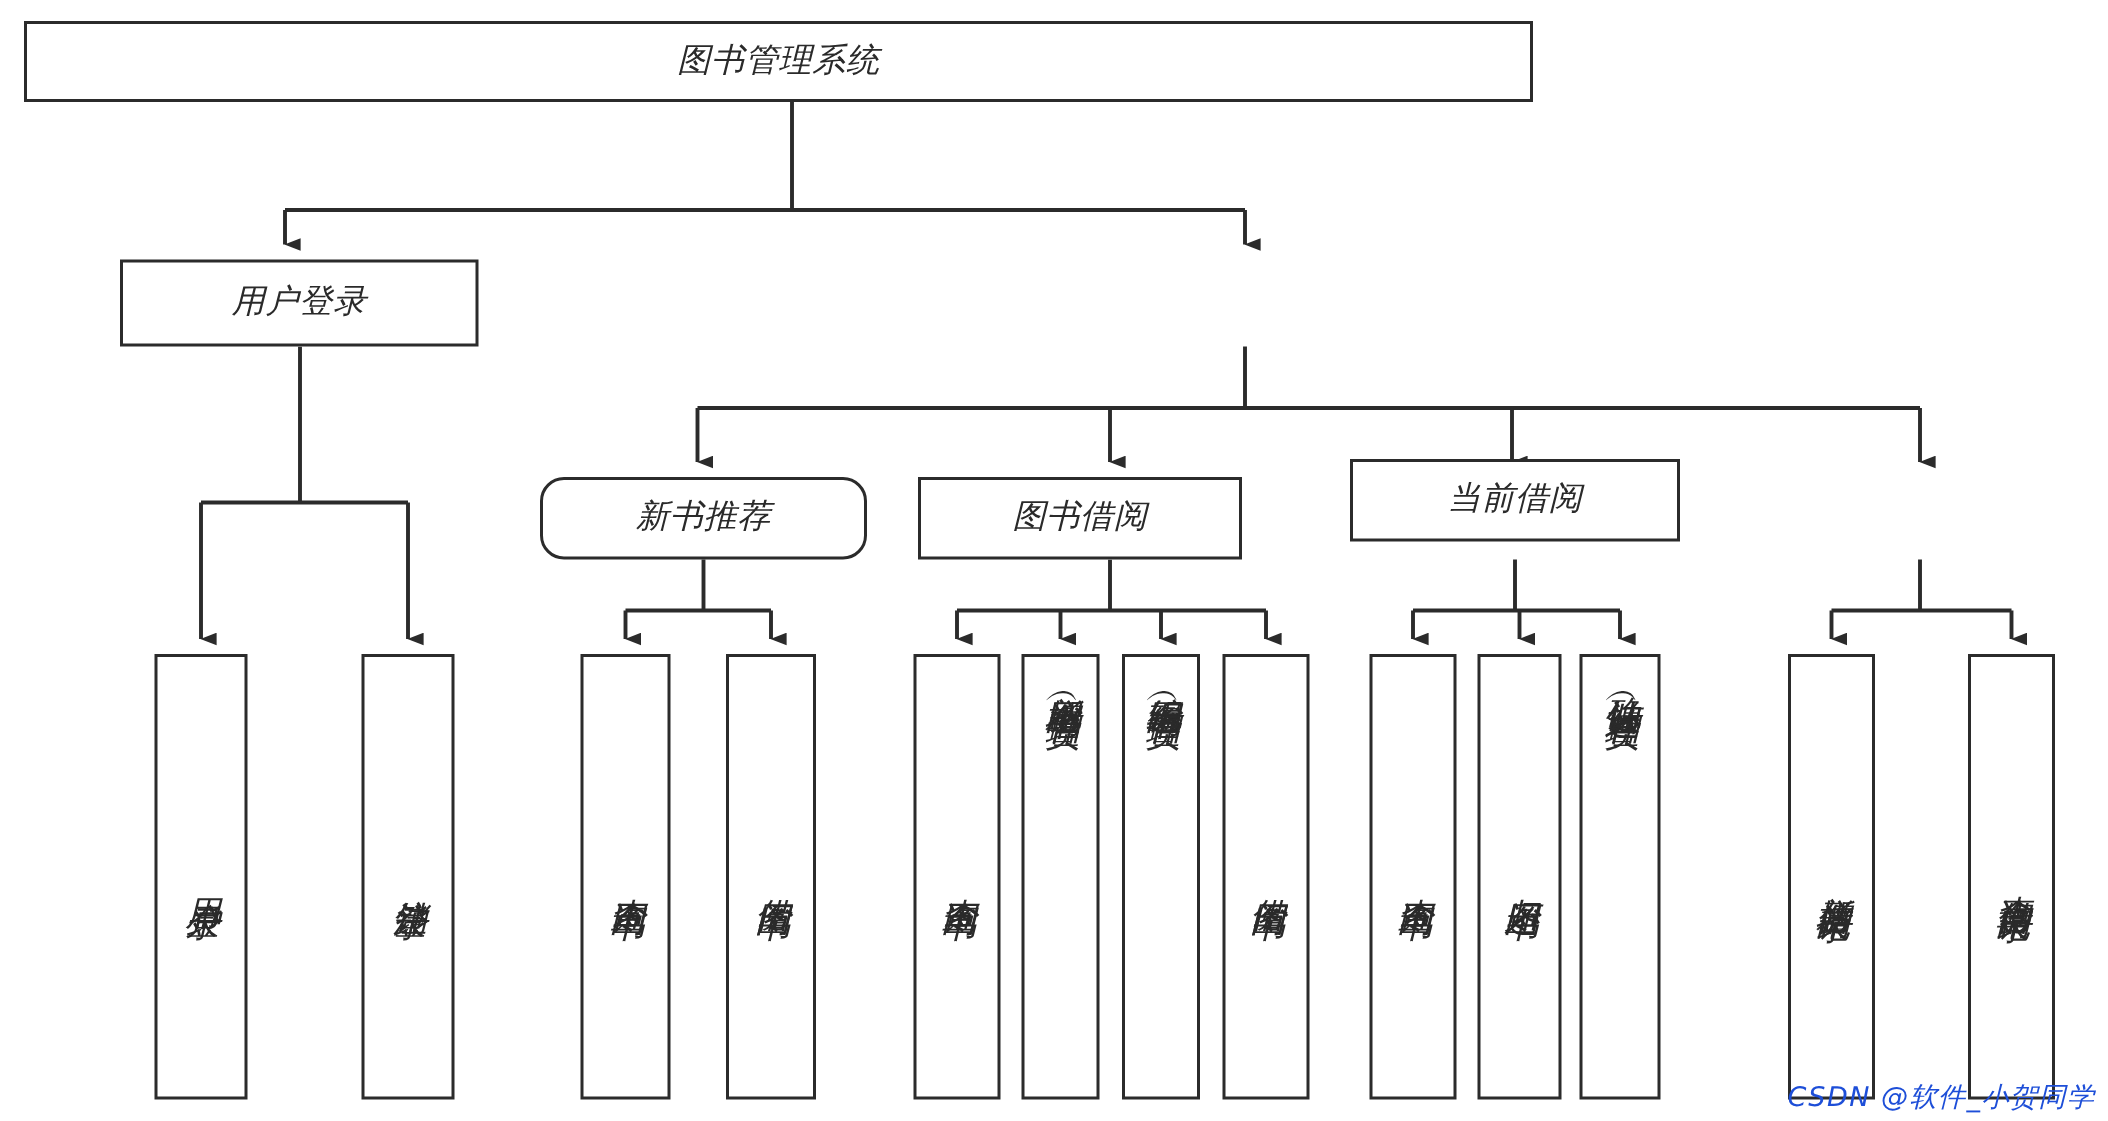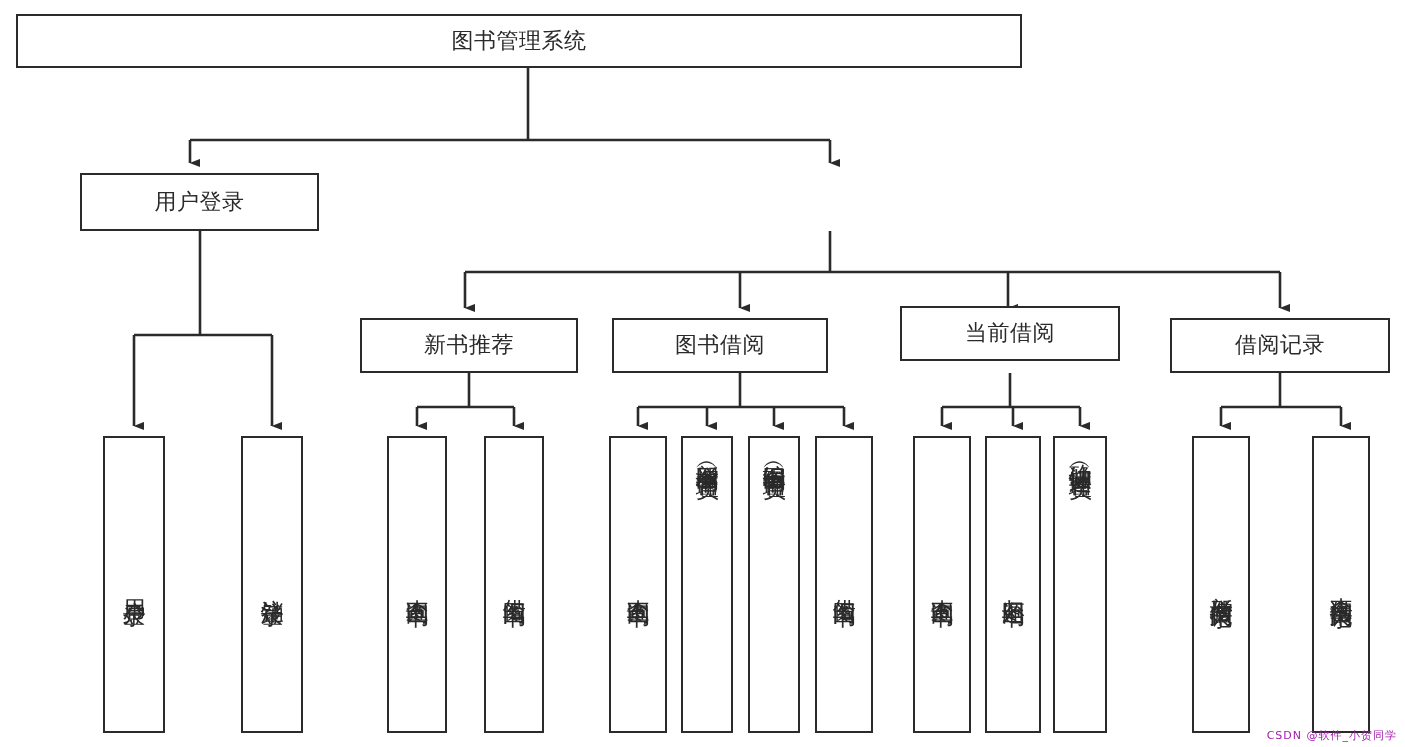--- a/index.html
+++ b/index.html
@@ -10,20 +10,21 @@
   }
   body {
     font-family: "DejaVu Sans", "Liberation Sans", sans-serif;
   }
   #diagram-root {
     position: relative;
     width: 1405px;
     height: 747px;
     background: #ffffff;
     overflow: hidden;
+    font-style: italic;
   }
   #edges-layer {
     position: absolute;
     left: 0;
     top: 0;
     width: 1405px;
     height: 747px;
     pointer-events: none;
   }
   .node {
@@ -56,22 +57,22 @@
     color: #2a2a2a;
   }
   .node.vertical.align-mid {
     align-items: center;
     padding-top: 0;
   }
   #watermark {
     position: absolute;
     right: 8px;
     bottom: 4px;
-    font-size: 11px;
-    color: #a21caf;
+    font-size: 18px;
+    color: #1d4ed8;
     letter-spacing: 1px;
     white-space: nowrap;
     pointer-events: none;
   }
 </style>
 </head>
 <body>
 
 <div id="diagram-root">
 
@@ -128,31 +129,28 @@
   </svg>
 
   <div class="node horizontal" style="left: 16px; top: 14px; width: 1006px; height: 54px;">
     <span>图书管理系统</span>
   </div>
 
   <div class="node horizontal" style="left: 80px; top: 173px; width: 239px; height: 58px;">
     <span>用户登录</span>
   </div>
 
-  <div class="node horizontal" style="left: 360px; top: 318px; width: 218px; height: 55px;">
+  <div class="node horizontal" style="left: 360px; top: 318px; width: 218px; height: 55px; border-radius: 16px;">
     <span>新书推荐</span>
   </div>
   <div class="node horizontal" style="left: 612px; top: 318px; width: 216px; height: 55px;">
     <span>图书借阅</span>
   </div>
   <div class="node horizontal" style="left: 900px; top: 306px; width: 220px; height: 55px;">
     <span>当前借阅</span>
-  </div>
-  <div class="node horizontal" style="left: 1170px; top: 318px; width: 220px; height: 55px;">
-    <span>借阅记录</span>
   </div>
 
   <div class="node vertical align-mid" style="left: 103px; top: 436px; width: 62px; height: 297px;">
     <span class="vtext">用户登录</span>
   </div>
   <div class="node vertical align-mid" style="left: 241px; top: 436px; width: 62px; height: 297px;">
     <span class="vtext">注销登录</span>
   </div>
 
   <div class="node vertical align-mid" style="left: 387px; top: 436px; width: 60px; height: 297px;">

